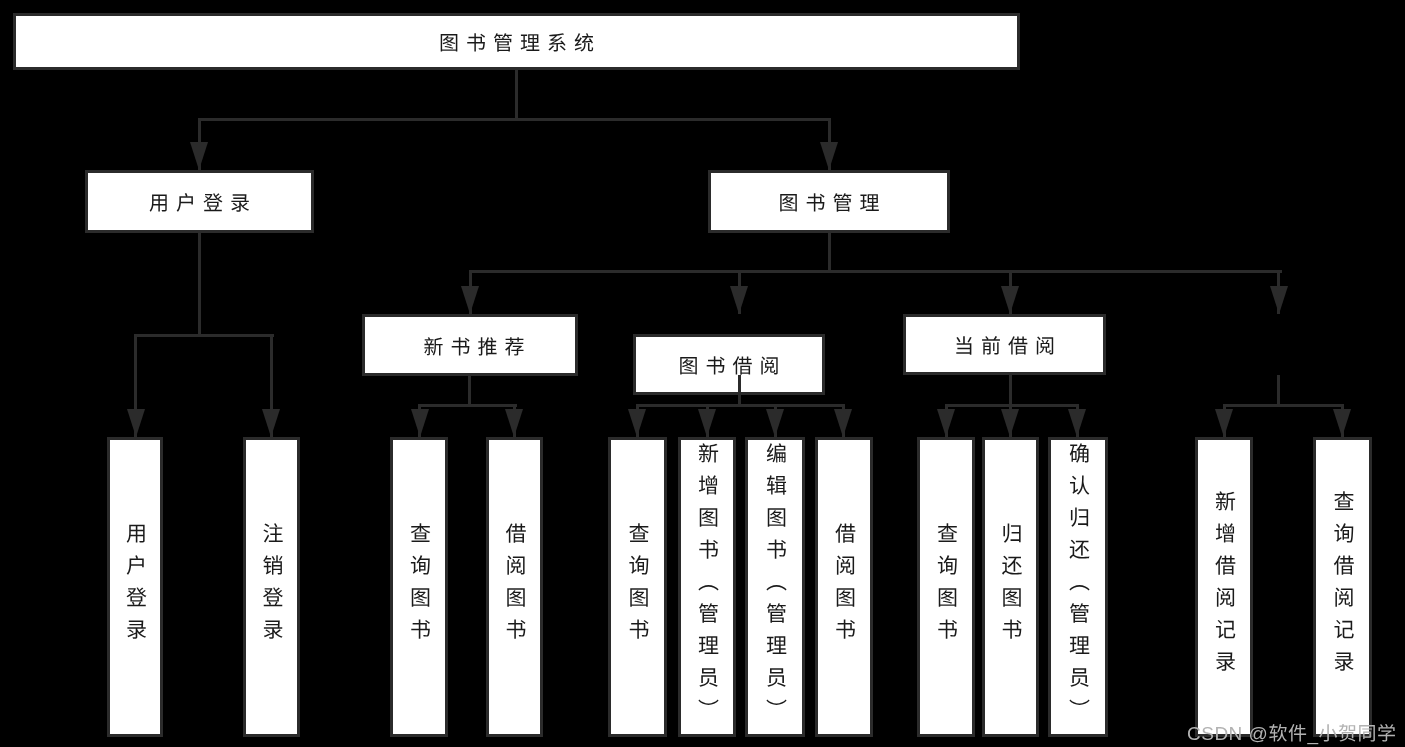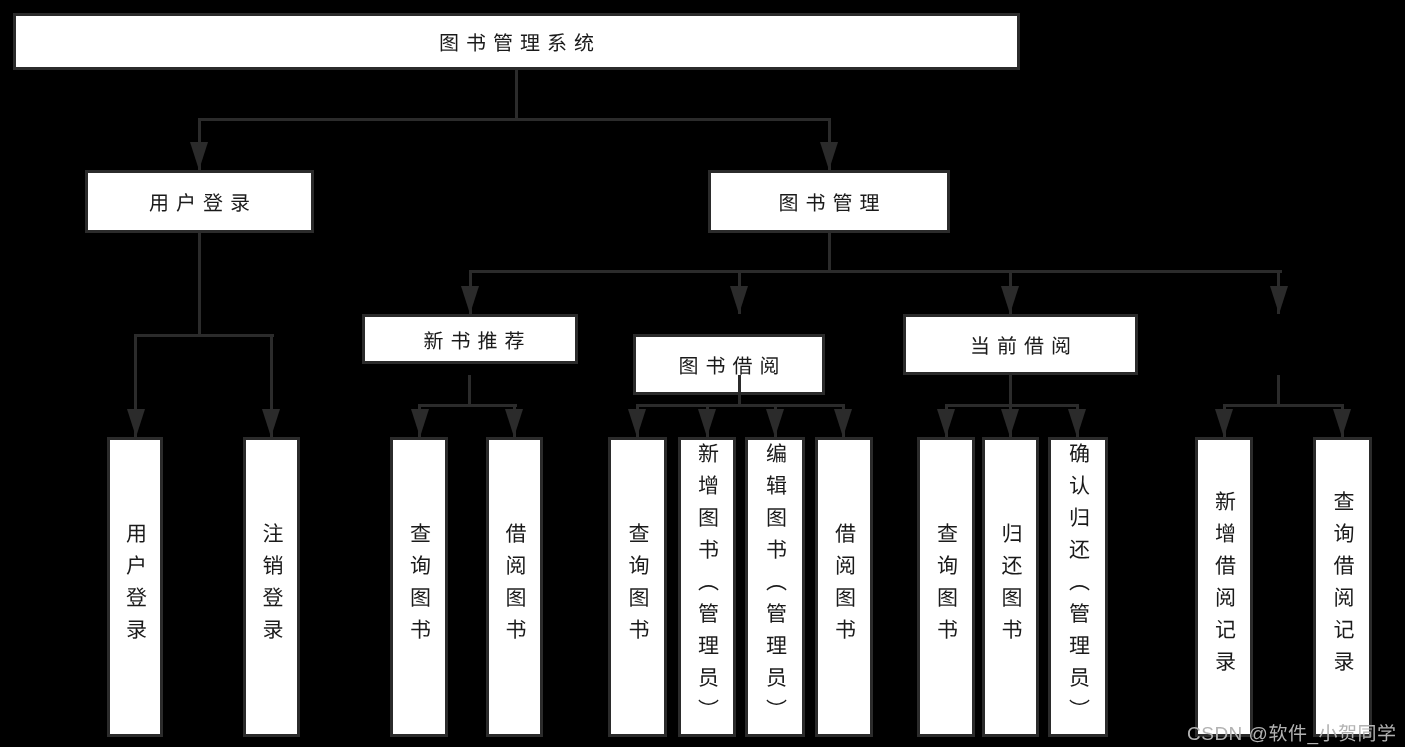--- a/index.html
+++ b/index.html
@@ -92,27 +92,27 @@
   <div class="line" style="left:469px; top:270px; width:813px; height:3px;"></div>
   <div class="line" style="left:469px; top:270px; width:3px; height:44px;"></div>
   <div class="arrow" style="left:461px; top:286px;"></div>
   <div class="line" style="left:738px; top:270px; width:3px; height:44px;"></div>
   <div class="arrow" style="left:730px; top:286px;"></div>
   <div class="line" style="left:1009px; top:270px; width:3px; height:44px;"></div>
   <div class="arrow" style="left:1001px; top:286px;"></div>
   <div class="line" style="left:1277px; top:270px; width:3px; height:44px;"></div>
   <div class="arrow" style="left:1270px; top:286px;"></div>
 
-  <div class="box h" style="left:362px; top:314px; width:216px; height:50px;padding-left:8px;">
+  <div class="box h" style="left:362px; top:314px; width:216px; height:62px;padding-left:8px;">
     <span>新书推荐</span>
   </div>
   <div class="box h" style="left:633px; top:314px; width:192px; height:61px;margin-top:20px;">
     <span>图书借阅</span>
   </div>
-  <div class="box h" style="left:903px; top:314px; width:235px; height:61px;">
+  <div class="box h" style="left:903px; top:314px; width:203px; height:61px;">
     <span>当前借阅</span>
   </div>
 
   <div class="line" style="left:468px; top:375px; width:3px; height:32px;"></div>
   <div class="line" style="left:418px; top:404px; width:99px; height:3px;"></div>
   <div class="line" style="left:418px; top:404px; width:3px; height:33px;"></div>
   <div class="arrow" style="left:411px; top:409px;"></div>
   <div class="line" style="left:513px; top:404px; width:3px; height:33px;"></div>
   <div class="arrow" style="left:505px; top:409px;"></div>
 

